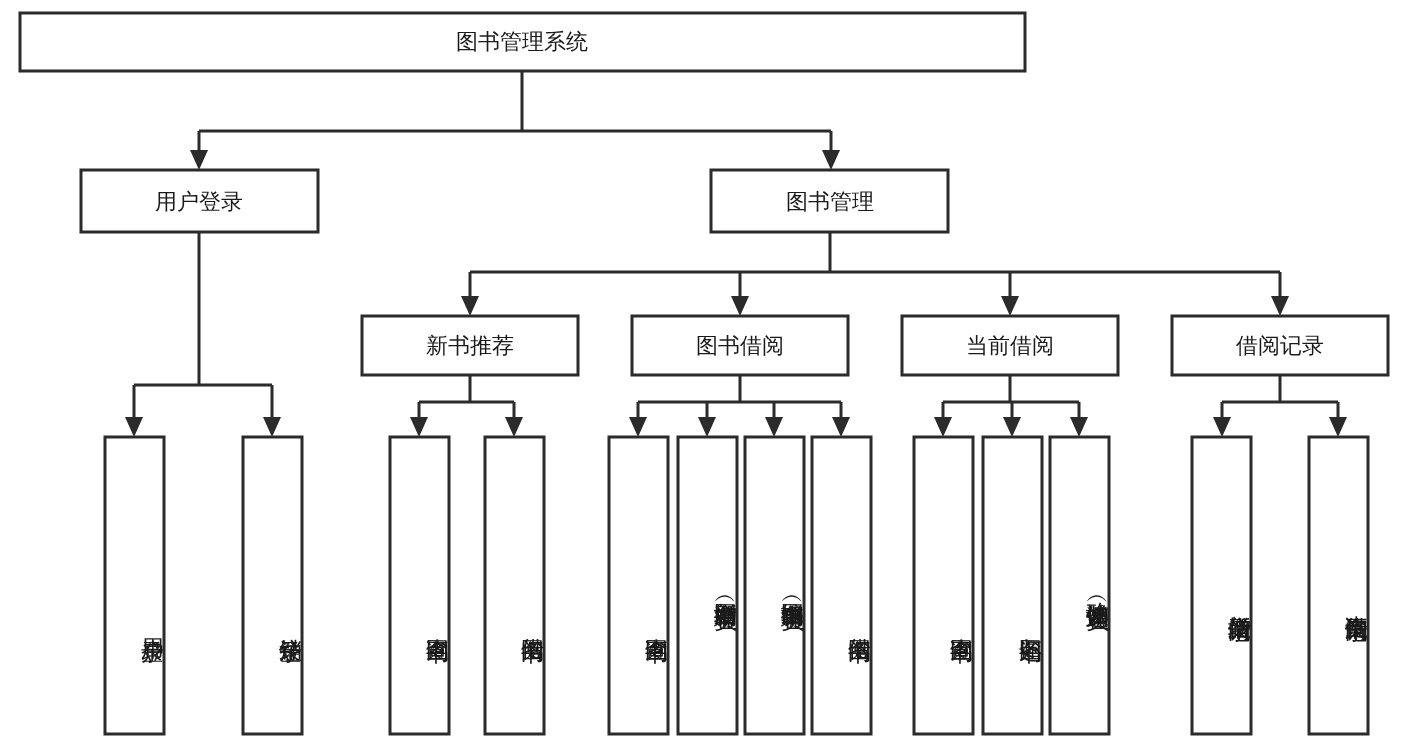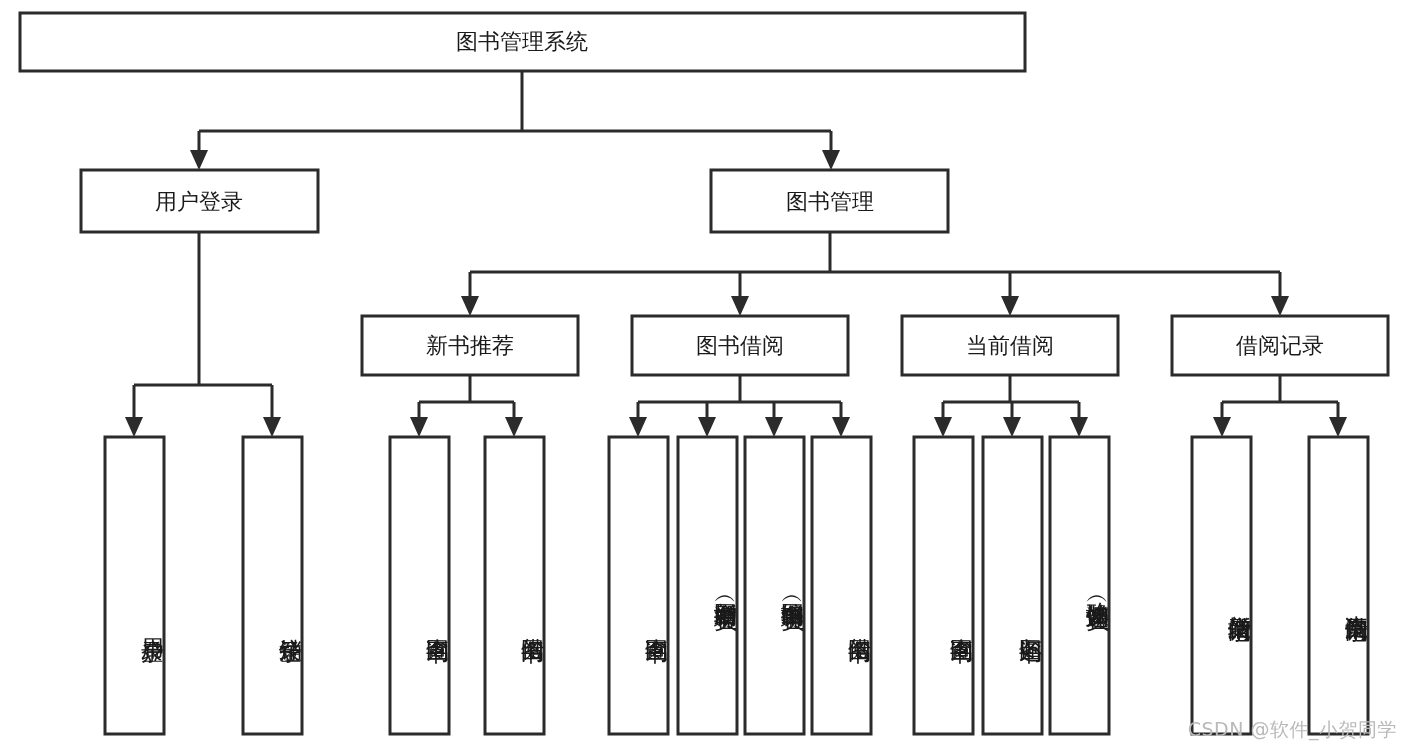--- a/index.html
+++ b/index.html
@@ -179,15 +179,14 @@
   <div class="leaf-label" style="left:745px;top:443px;width:59px;height:291px;">编辑图书（管理员）</div>
   <div class="leaf-label" style="left:812px;top:509px;width:59px;height:225px;">借阅图书</div>
 
   <div class="leaf-label" style="left:914px;top:509px;width:59px;height:225px;">查询图书</div>
   <div class="leaf-label" style="left:983px;top:509px;width:59px;height:225px;">归还图书</div>
   <div class="leaf-label" style="left:1050px;top:443px;width:59px;height:291px;">确认归还（管理员）</div>
 
   <div class="leaf-label" style="left:1192px;top:465px;width:59px;height:269px;">新增借阅记录</div>
   <div class="leaf-label" style="left:1309px;top:465px;width:59px;height:269px;">查询借阅记录</div>
 
-  <div class="watermark">CSDN @软件_小贺同学</div>
 
 </div>
 
 </body></html>

